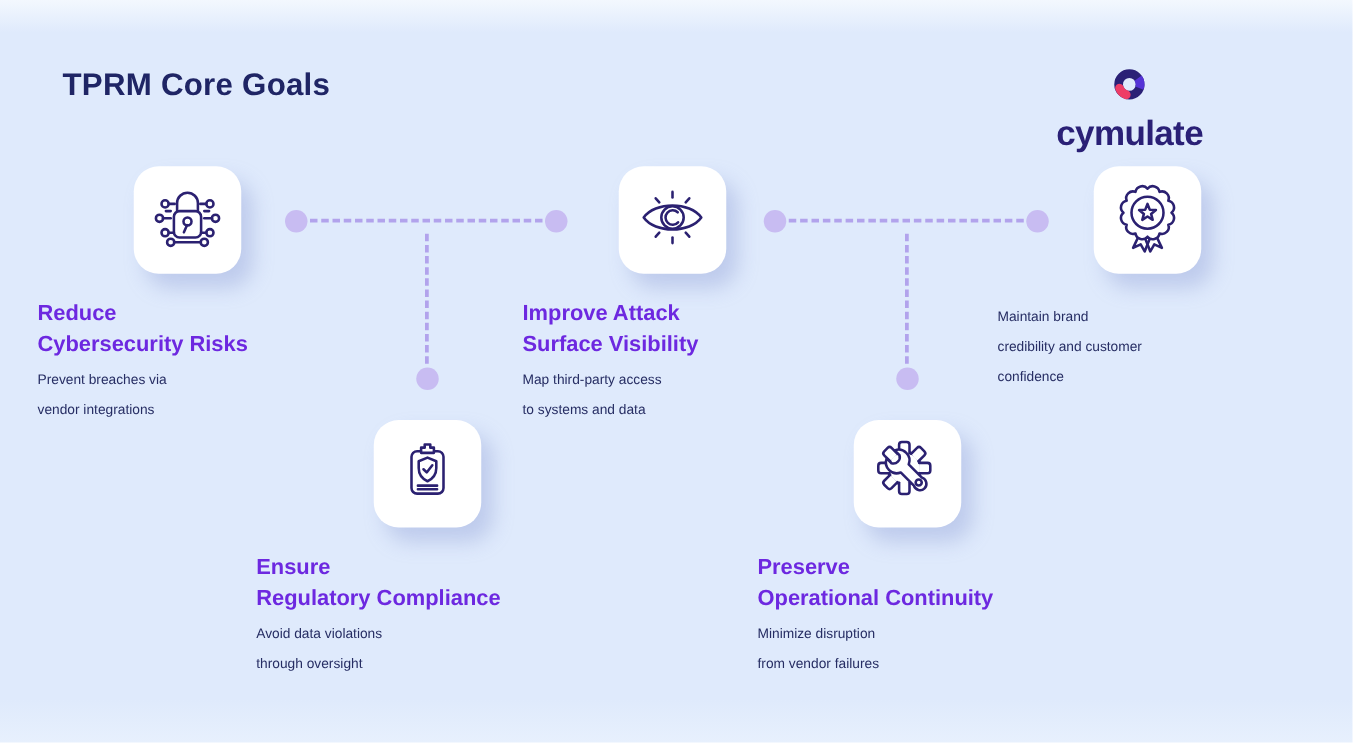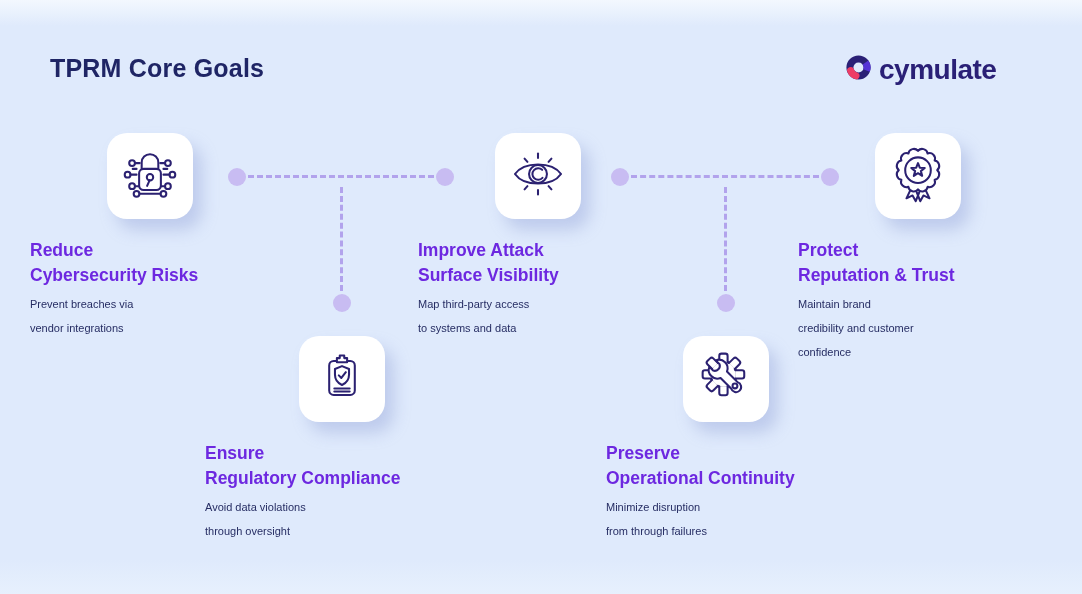--- a/index.html
+++ b/index.html
@@ -6,21 +6,21 @@
   body{font-family:"Liberation Sans","DejaVu Sans",sans-serif;background:#ffffff;}
   .canvas{
     position:relative;width:1082px;height:594px;overflow:hidden;
     background:linear-gradient(to bottom,#f3f8fe 0px,#dfeafc 26px,#dfeafc 560px,#e7f0fd 594px);
   }
   .page-title{
     position:absolute;left:50px;top:54px;
     font-size:25px;font-weight:800;color:#1f2565;letter-spacing:.2px;
   }
   
-  .brand{position:absolute;left:845px;top:54px;display:flex;align-items:center;gap:7px;}
+  .brand{position:absolute;left:845px;top:54px;display:flex;align-items:center;gap:7px;flex-direction:column;}
   .brand-name{font-size:28px;font-weight:600;color:#2a2076;letter-spacing:-.5px;line-height:1;}
   
   .card{
     position:absolute;width:86px;height:86px;background:#ffffff;border-radius:20px;
     box-shadow:9px 11px 16px rgba(137,152,209,.38);
     display:flex;align-items:center;justify-content:center;
   }
   .card svg{width:64px;height:64px;}
   .i1{left:107px;top:133px;} .i3{left:495px;top:133px;} .i5{left:875px;top:133px;}
   .i2{left:299px;top:336px;} .i4{left:683px;top:336px;}
@@ -196,40 +196,36 @@
       </svg>
     </span>
   </div>
   <div class="col t4">
     <div class="item-title">
       <div>Preserve</div>
       <div>Operational Continuity</div>
     </div>
     <div class="item-desc">
       <div>Minimize disruption</div>
-      <div>from through failures</div>
+      <div>from vendor failures</div>
     </div>
   </div>
 
   <div class="card i5">
     <span>
       <svg viewBox="0 0 100 100">
         <path class="ic" d="M41 69 L32 88 L41.5 83.5 L46.5 92.5 L53 76"></path>
         <path class="ic" d="M59 69 L68 88 L58.5 83.5 L53.5 92.5 L47 76"></path>
         <path class="icf" d="M80 44 A8.5 8.5 0 0 1 76 59 A8.5 8.5 0 0 1 65 70 A8.5 8.5 0 0 1 50 74 A8.5 8.5 0 0 1 35 70 A8.5 8.5 0 0 1 24 59 A8.5 8.5 0 0 1 20 44 A8.5 8.5 0 0 1 24 29 A8.5 8.5 0 0 1 35 18 A8.5 8.5 0 0 1 50 14 A8.5 8.5 0 0 1 65 18 A8.5 8.5 0 0 1 76 29 A8.5 8.5 0 0 1 80 44 Z"></path>
         <circle class="ic" cx="50" cy="44" r="20"></circle>
         <path class="ic" d="M50 33 L52.8 40.2 L60.5 40.6 L54.5 45.5 L56.5 52.9 L50 48.7 L43.5 52.9 L45.5 45.5 L39.5 40.6 L47.2 40.2 Z"></path>
       </svg>
     </span>
   </div>
   <div class="col t5">
-    <div class="item-title">
-      <div>Protect</div>
-      <div>Reputation &amp; Trust</div>
-    </div>
     <div class="item-desc">
       <div>Maintain brand</div>
       <div>credibility and customer</div>
       <div>confidence</div>
     </div>
   </div>
 
 </div>
 
 </body></html>

